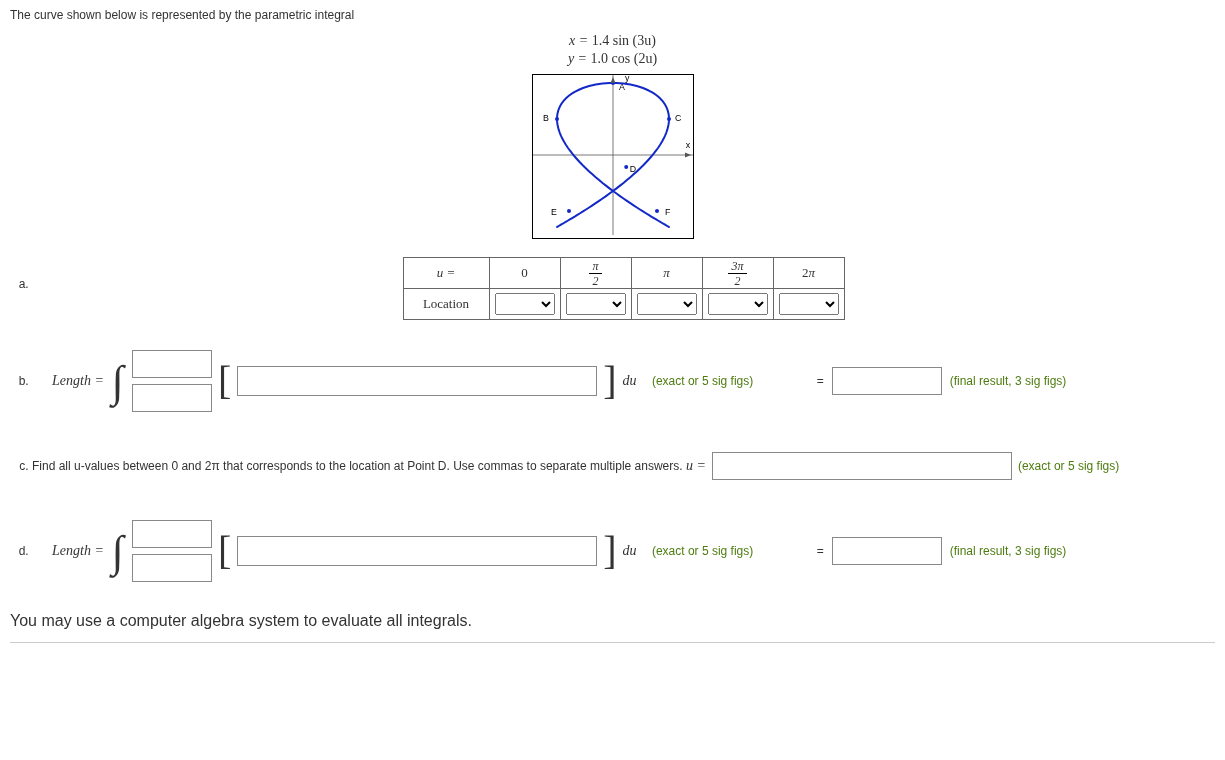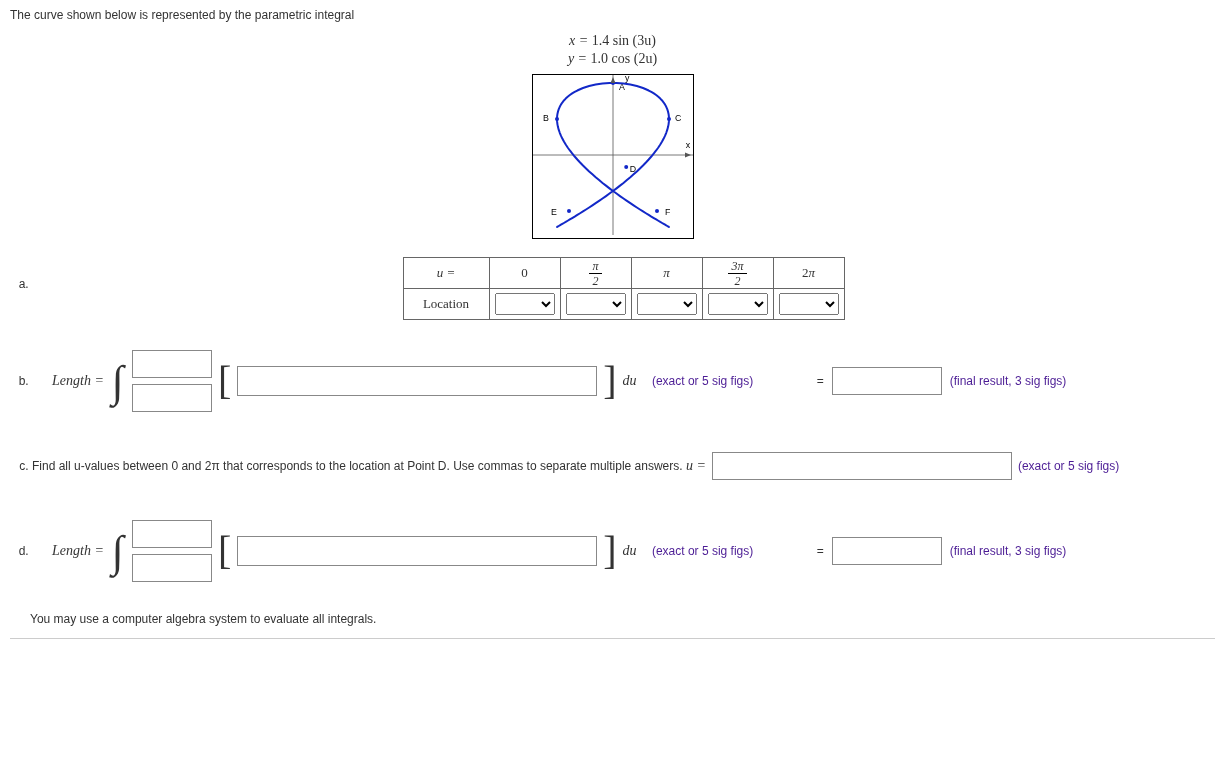--- a/index.html
+++ b/index.html
@@ -33,23 +33,23 @@
   select.loc-select { width: 60px; height: 22px; font-size:12px; }
   .eq-inline { display: inline-flex; align-items: center; gap: 6px; flex-wrap: nowrap; margin: 10px 0 10px 20px;}
   .eq-inline .math { font-family:'Times New Roman',serif; font-style:italic; font-size:14px; }
   .integral { font-family:'Times New Roman',serif; font-size: 44px; font-weight:300; line-height:0.9; margin:0 2px;}
   .limits { display:inline-flex; flex-direction:column; gap:6px; }
   .limits input { width:70px; height:22px; border:1px solid #888; padding:2px 4px; font-size:12px; }
   .bigbracket { font-family:'Times New Roman',serif; font-size:40px; line-height:0.8; }
   input.wide { width:350px; height:24px; border:1px solid #888; padding:2px 4px; font-size:12px;}
   input.med { width:100px; height:22px; border:1px solid #888; padding:2px 4px; font-size:12px;}
   input.long { width:290px; height:22px; border:1px solid #888; padding:2px 4px; font-size:12px;}
-  .hint { font-size:12px; color:#4c1d95; }
+  .hint { font-size:12px; color:#4d7c0f; }
   .result-line { display:inline-flex; align-items:center; gap:8px; margin:8px 0 0 60px;}
-  .footnote { margin-top:10px; font-size:12px;margin-left:20px; }
+  .footnote { margin-top:10px; font-size:16px; }
   .frac { display:inline-block; text-align:center; vertical-align:middle; line-height:1; font-family:'Times New Roman',serif; font-style:italic; font-size:12px;}
   .frac .num { display:block; border-bottom:1px solid #000; padding:0 3px 1px 3px;}
   .frac .den { display:block; padding-top:1px;}
   hr.bottom { margin-top:12px; border:none; border-top:1px solid #ccc;}
 </style>
 </head>
 <body>
 
 <div class="intro">The curve shown below is represented by the parametric integral</div>
 

